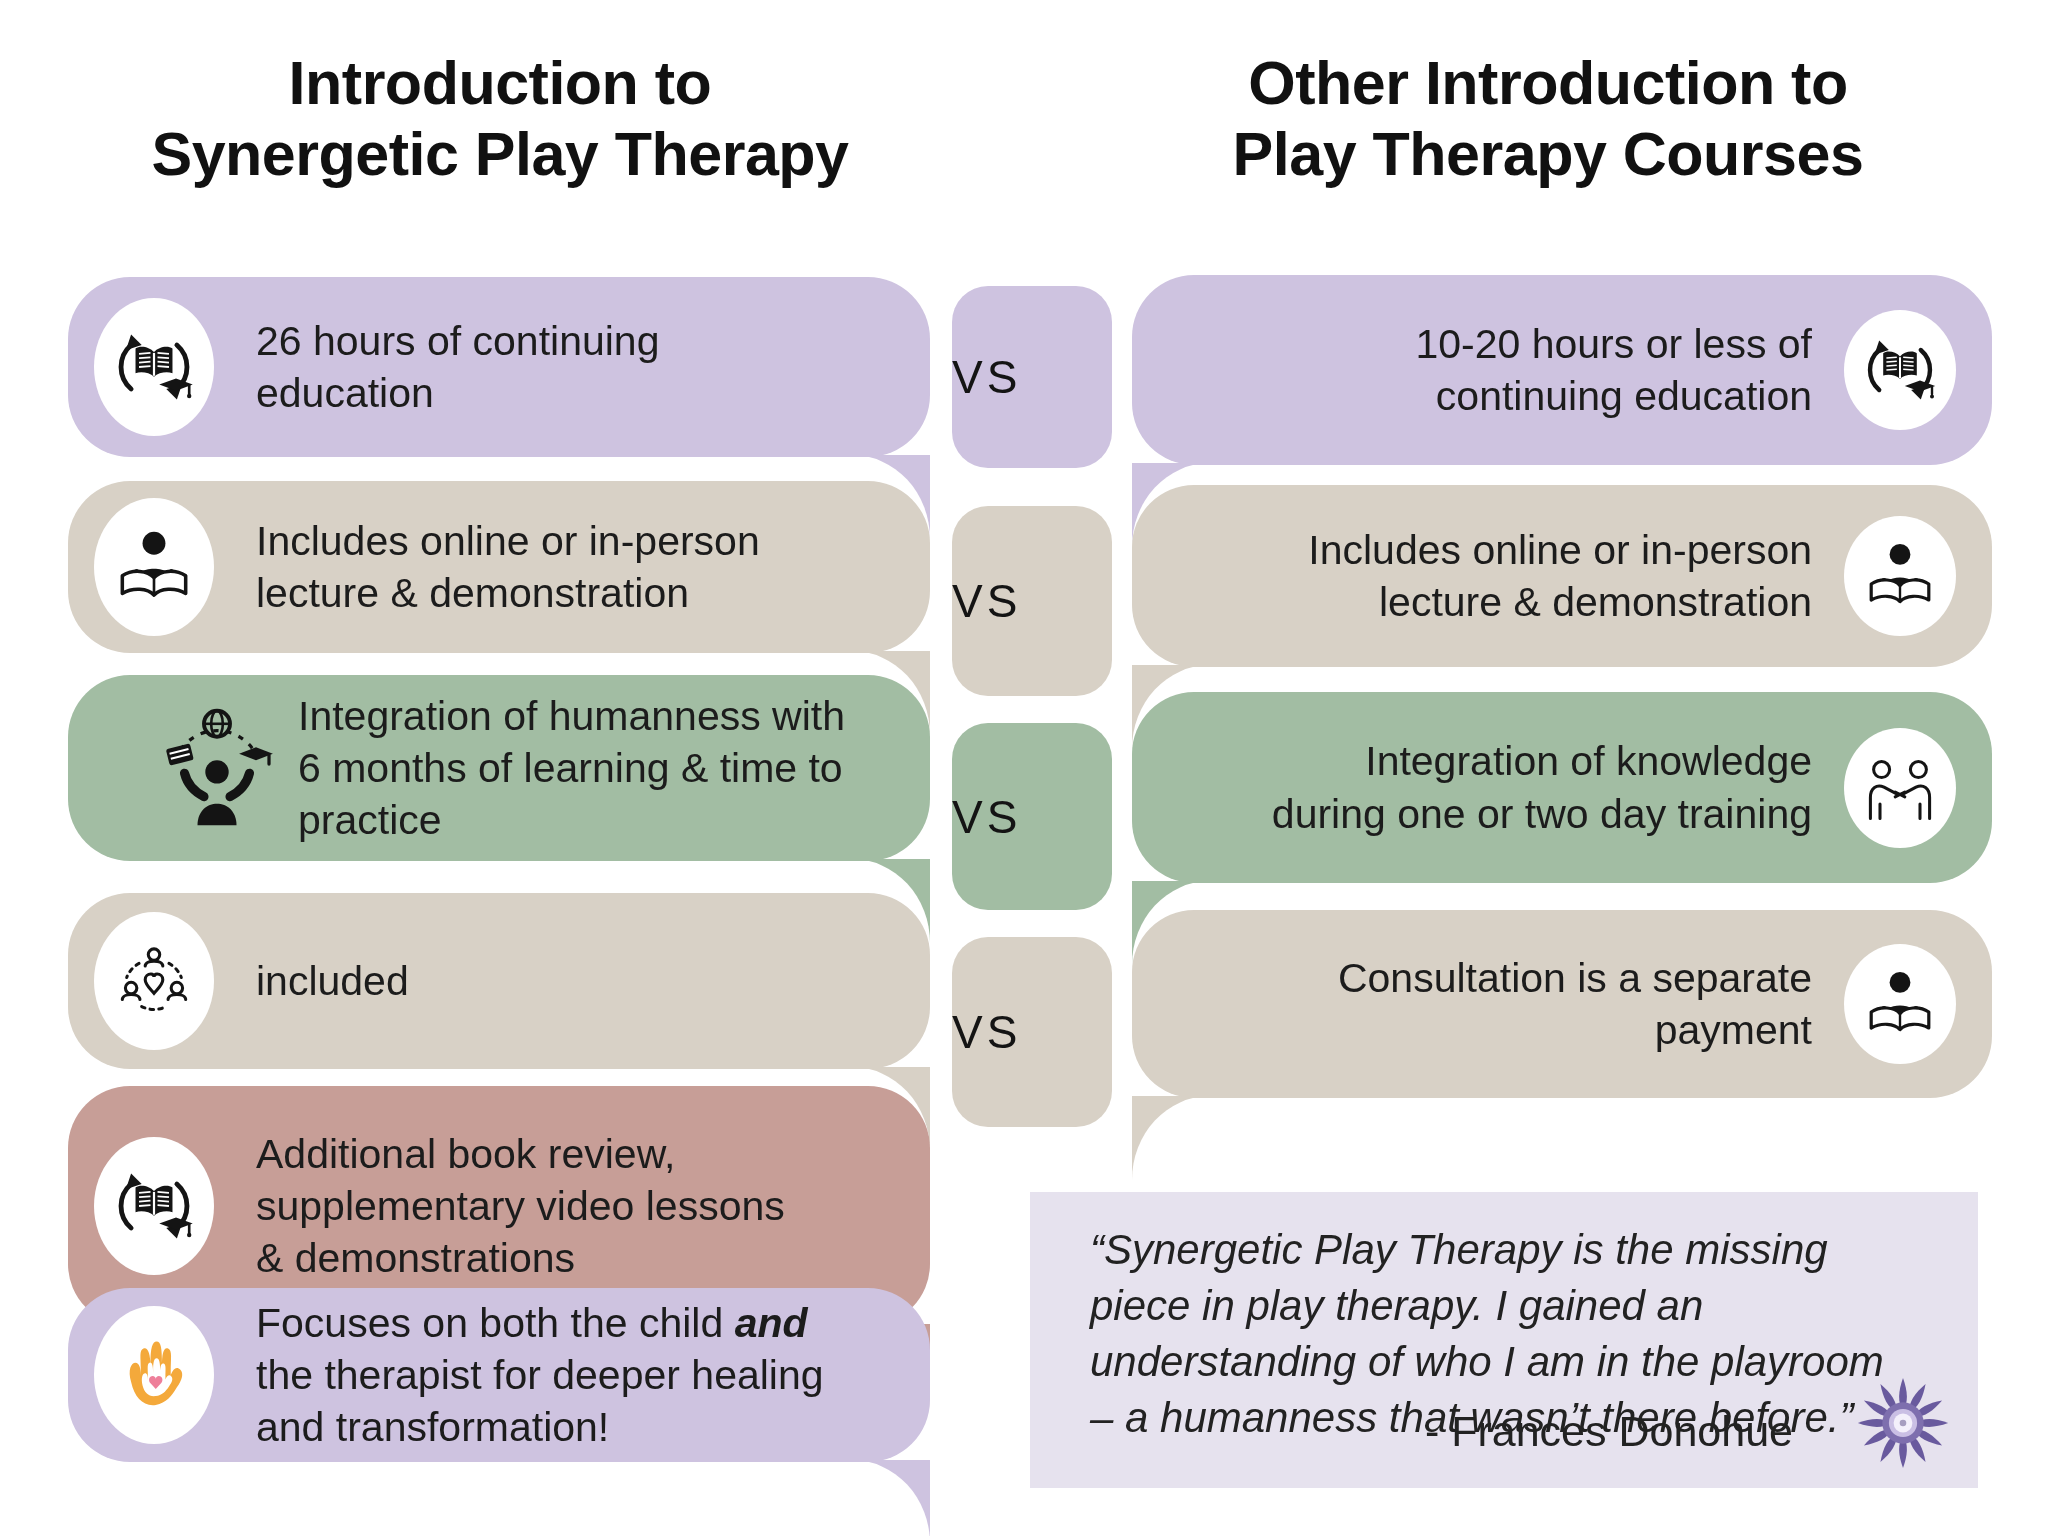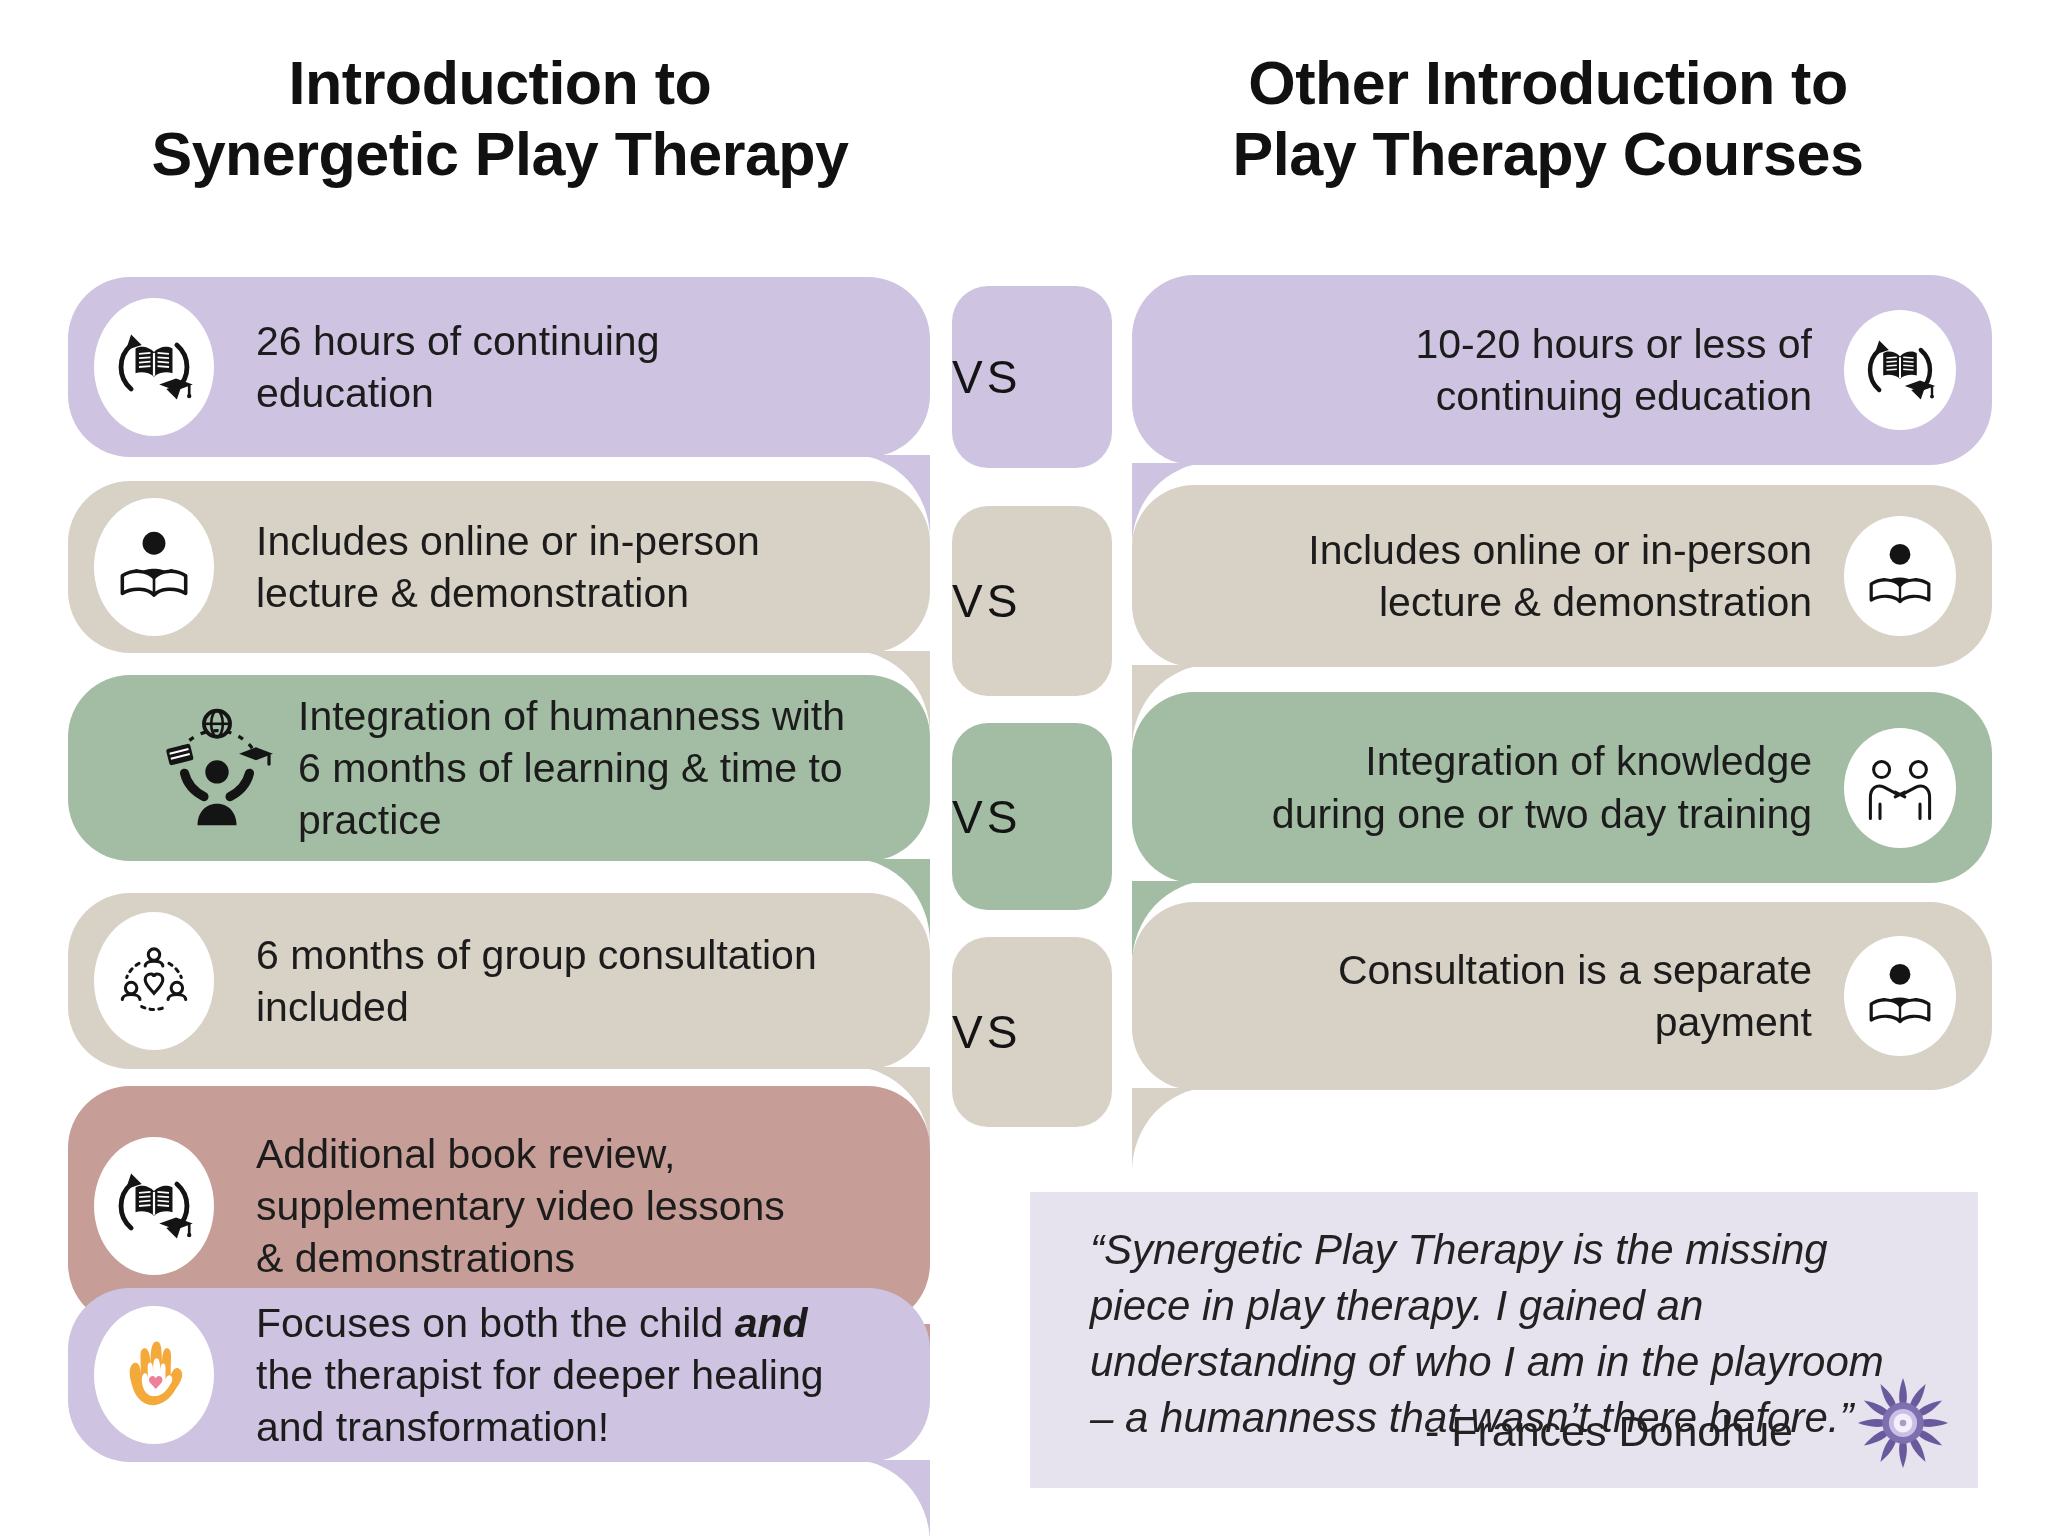--- a/index.html
+++ b/index.html
@@ -234,21 +234,20 @@
       </div>
   </div>
 
   <div class="card card-left l4" style="background-color: rgb(216, 209, 198);">
     <div class="circ">
       <svg class="ic">
           <use href="#i-group"></use>
         </svg>
     </div>
     <div class="txt">
-      <span class="ln">6 months of group consultation</span>
       <span class="ln">included</span>
     </div>
     <div class="tail tail-r">
         <i class="scoop"></i>
       </div>
   </div>
 
   <div class="card card-left l5" style="background-color: rgb(199, 158, 151);">
     <div class="circ">
       <svg class="ic">
@@ -332,21 +331,21 @@
     <div class="circ">
       <svg class="ic">
           <use href="#i-handshake"></use>
         </svg>
     </div>
     <div class="tail tail-l">
         <i class="scoop"></i>
       </div>
   </div>
 
-  <div class="card card-right r4" style="background-color: rgb(216, 209, 198);">
+  <div class="card card-right r4" style="background-color: rgb(216, 209, 198); margin-top: 8px;">
     <div class="txt">
       <span class="ln">Consultation is a separate</span>
       <span class="ln">payment</span>
     </div>
     <div class="circ">
       <svg class="ic">
           <use href="#i-person-book"></use>
         </svg>
     </div>
     <div class="tail tail-l">

